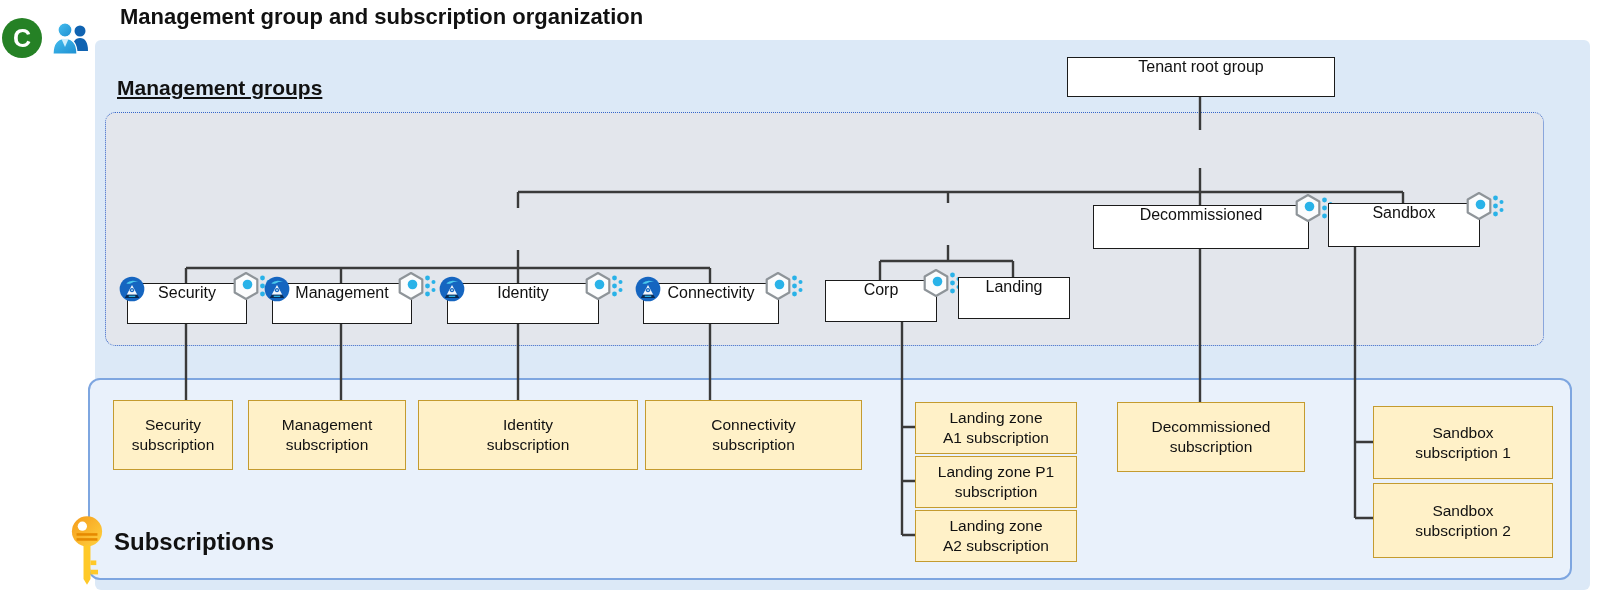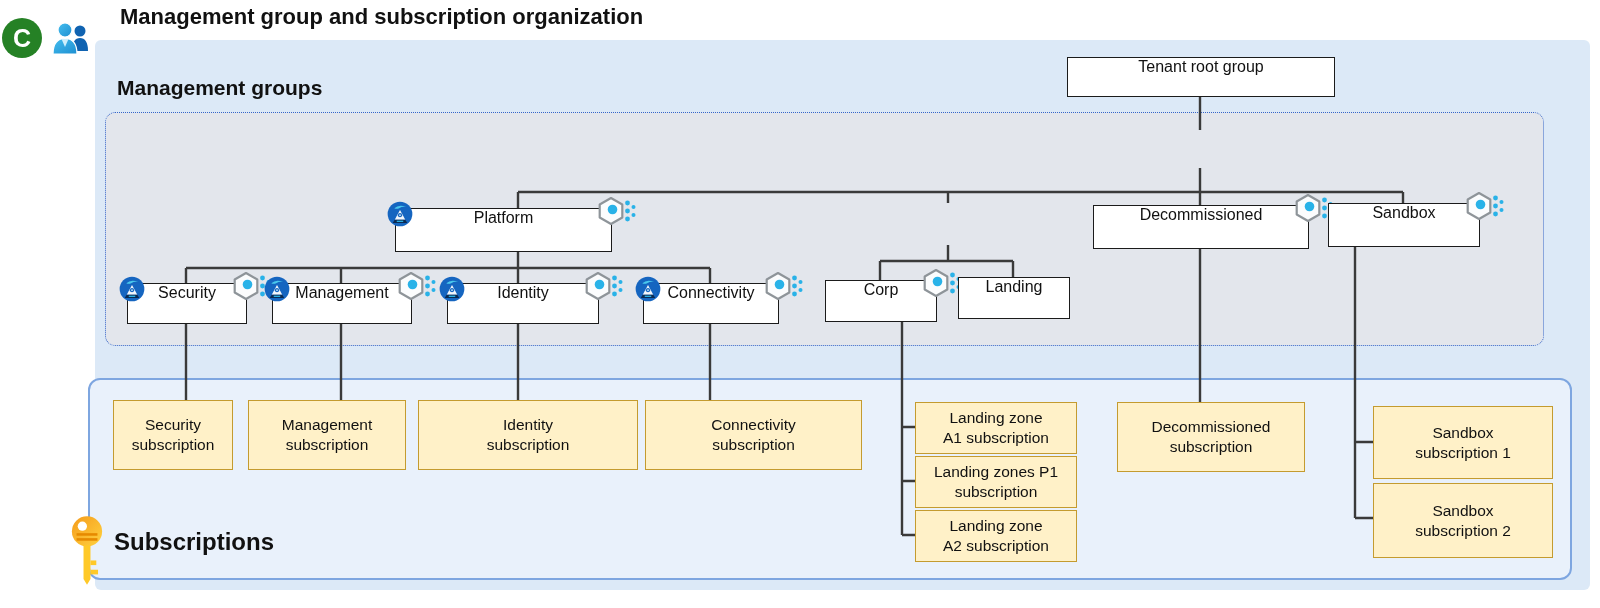--- a/index.html
+++ b/index.html
@@ -9,21 +9,21 @@
   
   .outer-panel{position:absolute;left:95px;top:40px;width:1495px;height:550px;
                background:#DCE9F7;border-radius:6px;z-index:1;}
   .mg-panel{position:absolute;left:105px;top:112px;width:1437px;height:232px;
             background:#E3E6EC;border:1.6px dotted #3366CC;border-radius:10px;z-index:2;}
   .subs-panel{position:absolute;left:88px;top:378px;width:1480px;height:198px;
               background:#E9F1FB;border:2px solid #7EA6E0;border-radius:12px;z-index:2;}
 
   
   .diagram-title{position:absolute;left:96px;top:4px;font-size:22px;font-weight:700;z-index:8;margin-left:24px;}
-  .mg-heading{position:absolute;left:117px;top:76px;font-size:21px;font-weight:700;z-index:8;}
+  .mg-heading{position:absolute;left:117px;top:76px;font-size:21px;font-weight:700;z-index:8;text-decoration:underline;}
   .subs-heading{position:absolute;left:114px;top:528px;font-size:24px;font-weight:700;z-index:8;}
 
   
   .connectors{position:absolute;left:0;top:0;width:1600px;height:608px;z-index:3;pointer-events:none;}
   .connectors path{fill:none;stroke:#3A3A3A;stroke-width:2.4px;}
 
   
   .node{position:absolute;background:#fff;border:1.2px solid #1b1b1b;display:flex;
         align-items:flex-start;justify-content:center;font-size:16px;z-index:5;}
   .sub-box{position:absolute;background:#FFF1C8;border:1.6px solid #C49B2F;display:flex;
@@ -113,33 +113,20 @@
     <path d="M1200 192 V205 M1200 247 V402"></path>
     <path d="M902 320 V535 M902 427 H915 M902 481 H915 M902 535 H915"></path>
     <path d="M1355 245 V518 M1355 442 H1373 M1355 518 H1373"></path>
   </svg>
 
   <div class="node" style="left:1067px;top:57px;width:266px;height:38px">
     <span>Tenant root group</span>
   </div>
 
 
-  <div class="node" style="left:395px;top:208px;width:215px;height:42px">
-    <span class="mg-badge">
-        <svg viewBox="0 0 32 32">
-          <use href="#mg-ic"></use>
-        </svg>
-      </span>
-    <span>Platform</span>
-    <span class="pol-badge">
-        <svg viewBox="0 0 40 32">
-          <use href="#pol-ic"></use>
-        </svg>
-      </span>
-  </div>
 
 
   <div class="node" style="left:1093px;top:205px;width:214px;height:42px">
     <span>Decommissioned</span>
     <span class="pol-badge">
         <svg viewBox="0 0 40 32">
           <use href="#pol-ic"></use>
         </svg>
       </span>
   </div>
@@ -236,21 +223,21 @@
   </div>
   <div class="sub-box" style="left:645px;top:400px;width:215px;height:68px">
     <span>Connectivity
 subscription</span>
   </div>
   <div class="sub-box" style="left:915px;top:402px;width:160px;height:50px">
     <span>Landing zone
 A1 subscription</span>
   </div>
   <div class="sub-box" style="left:915px;top:456px;width:160px;height:50px">
-    <span>Landing zones P1
+    <span>Landing zone P1
 subscription</span>
   </div>
   <div class="sub-box" style="left:915px;top:510px;width:160px;height:50px">
     <span>Landing zone
 A2 subscription</span>
   </div>
   <div class="sub-box" style="left:1117px;top:402px;width:186px;height:68px">
     <span>Decommissioned
 subscription</span>
   </div>

